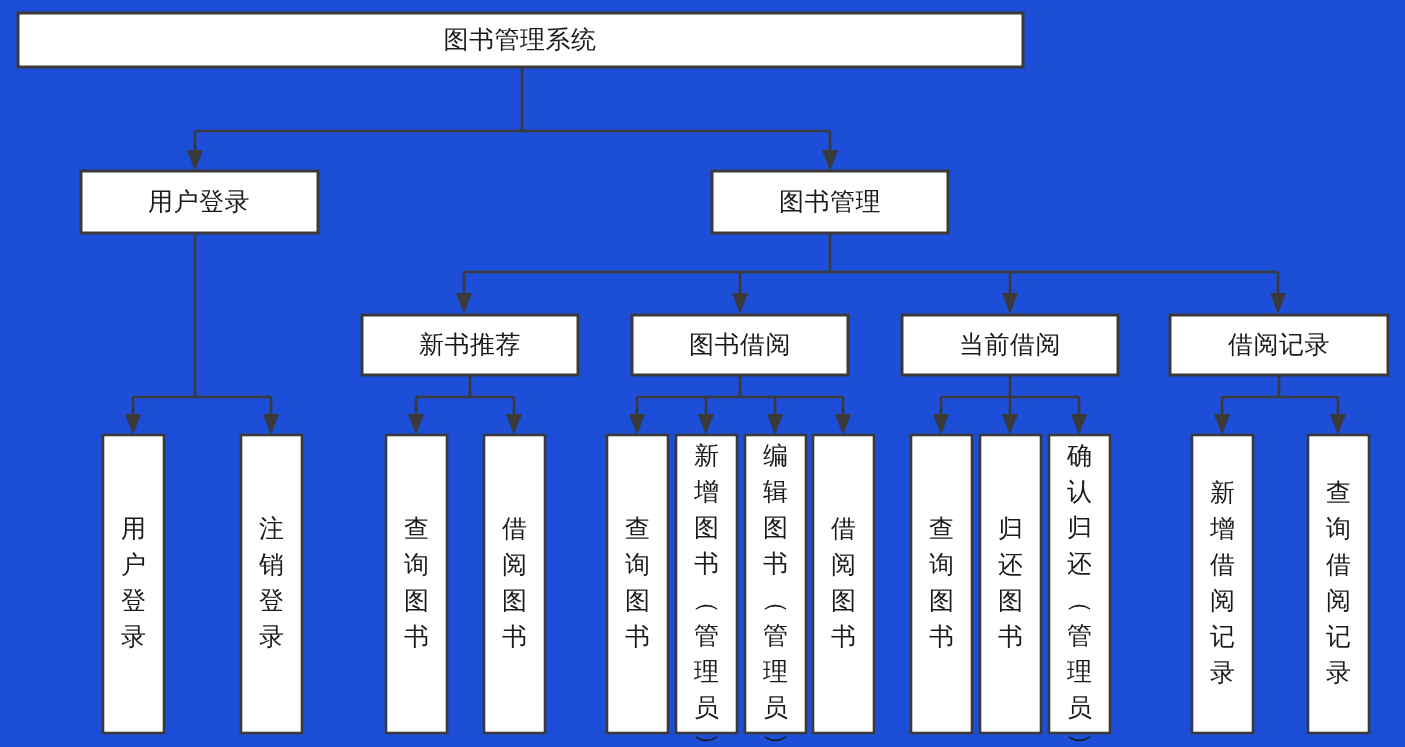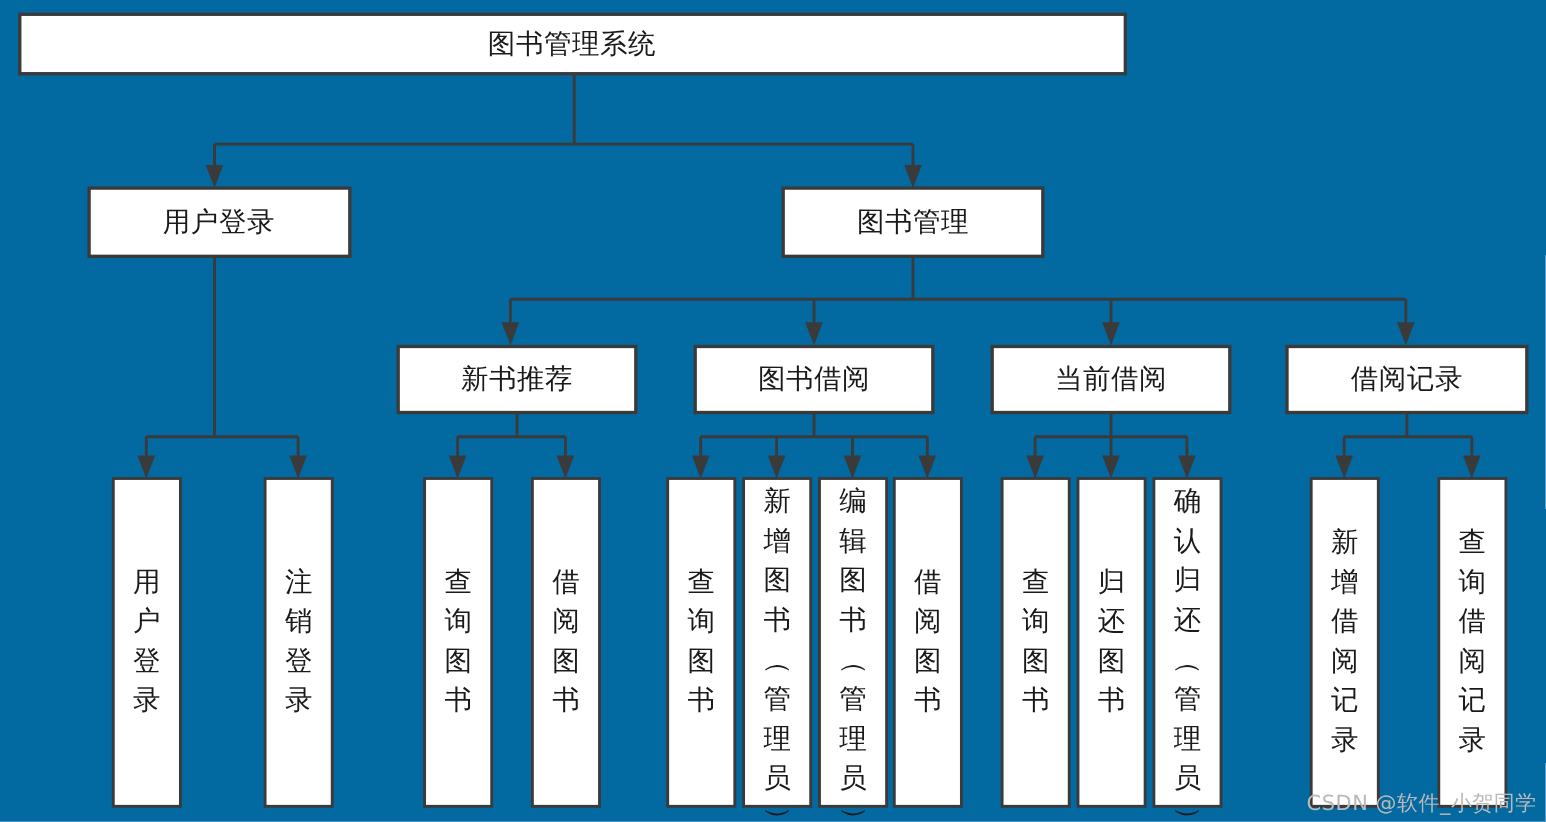--- a/index.html
+++ b/index.html
@@ -11,21 +11,21 @@
   body {
     width: 1405px;
     height: 747px;
     font-family: "DejaVu Sans", "Liberation Sans", sans-serif;
     overflow: hidden;
   }
   #diagram-root {
     position: relative;
     width: 1405px;
     height: 747px;
-    background: #0369a1;
+    background: #1d4ed8;
   }
   svg#tree-svg {
     position: absolute;
     left: 0;
     top: 0;
     width: 1405px;
     height: 747px;
     display: block;
   }
   .node-rect {
@@ -327,14 +327,13 @@
           <text class="node-label-v" x="1338.5" y="530" dominant-baseline="middle">询</text>
           <text class="node-label-v" x="1338.5" y="566" dominant-baseline="middle">借</text>
           <text class="node-label-v" x="1338.5" y="602" dominant-baseline="middle">阅</text>
           <text class="node-label-v" x="1338.5" y="638" dominant-baseline="middle">记</text>
           <text class="node-label-v" x="1338.5" y="674" dominant-baseline="middle">录</text>
         </g>
       </g>
 
   </svg>
 
-  <div class="watermark">CSDN @软件_小贺同学</div>
 </div>
 
 </body></html>

